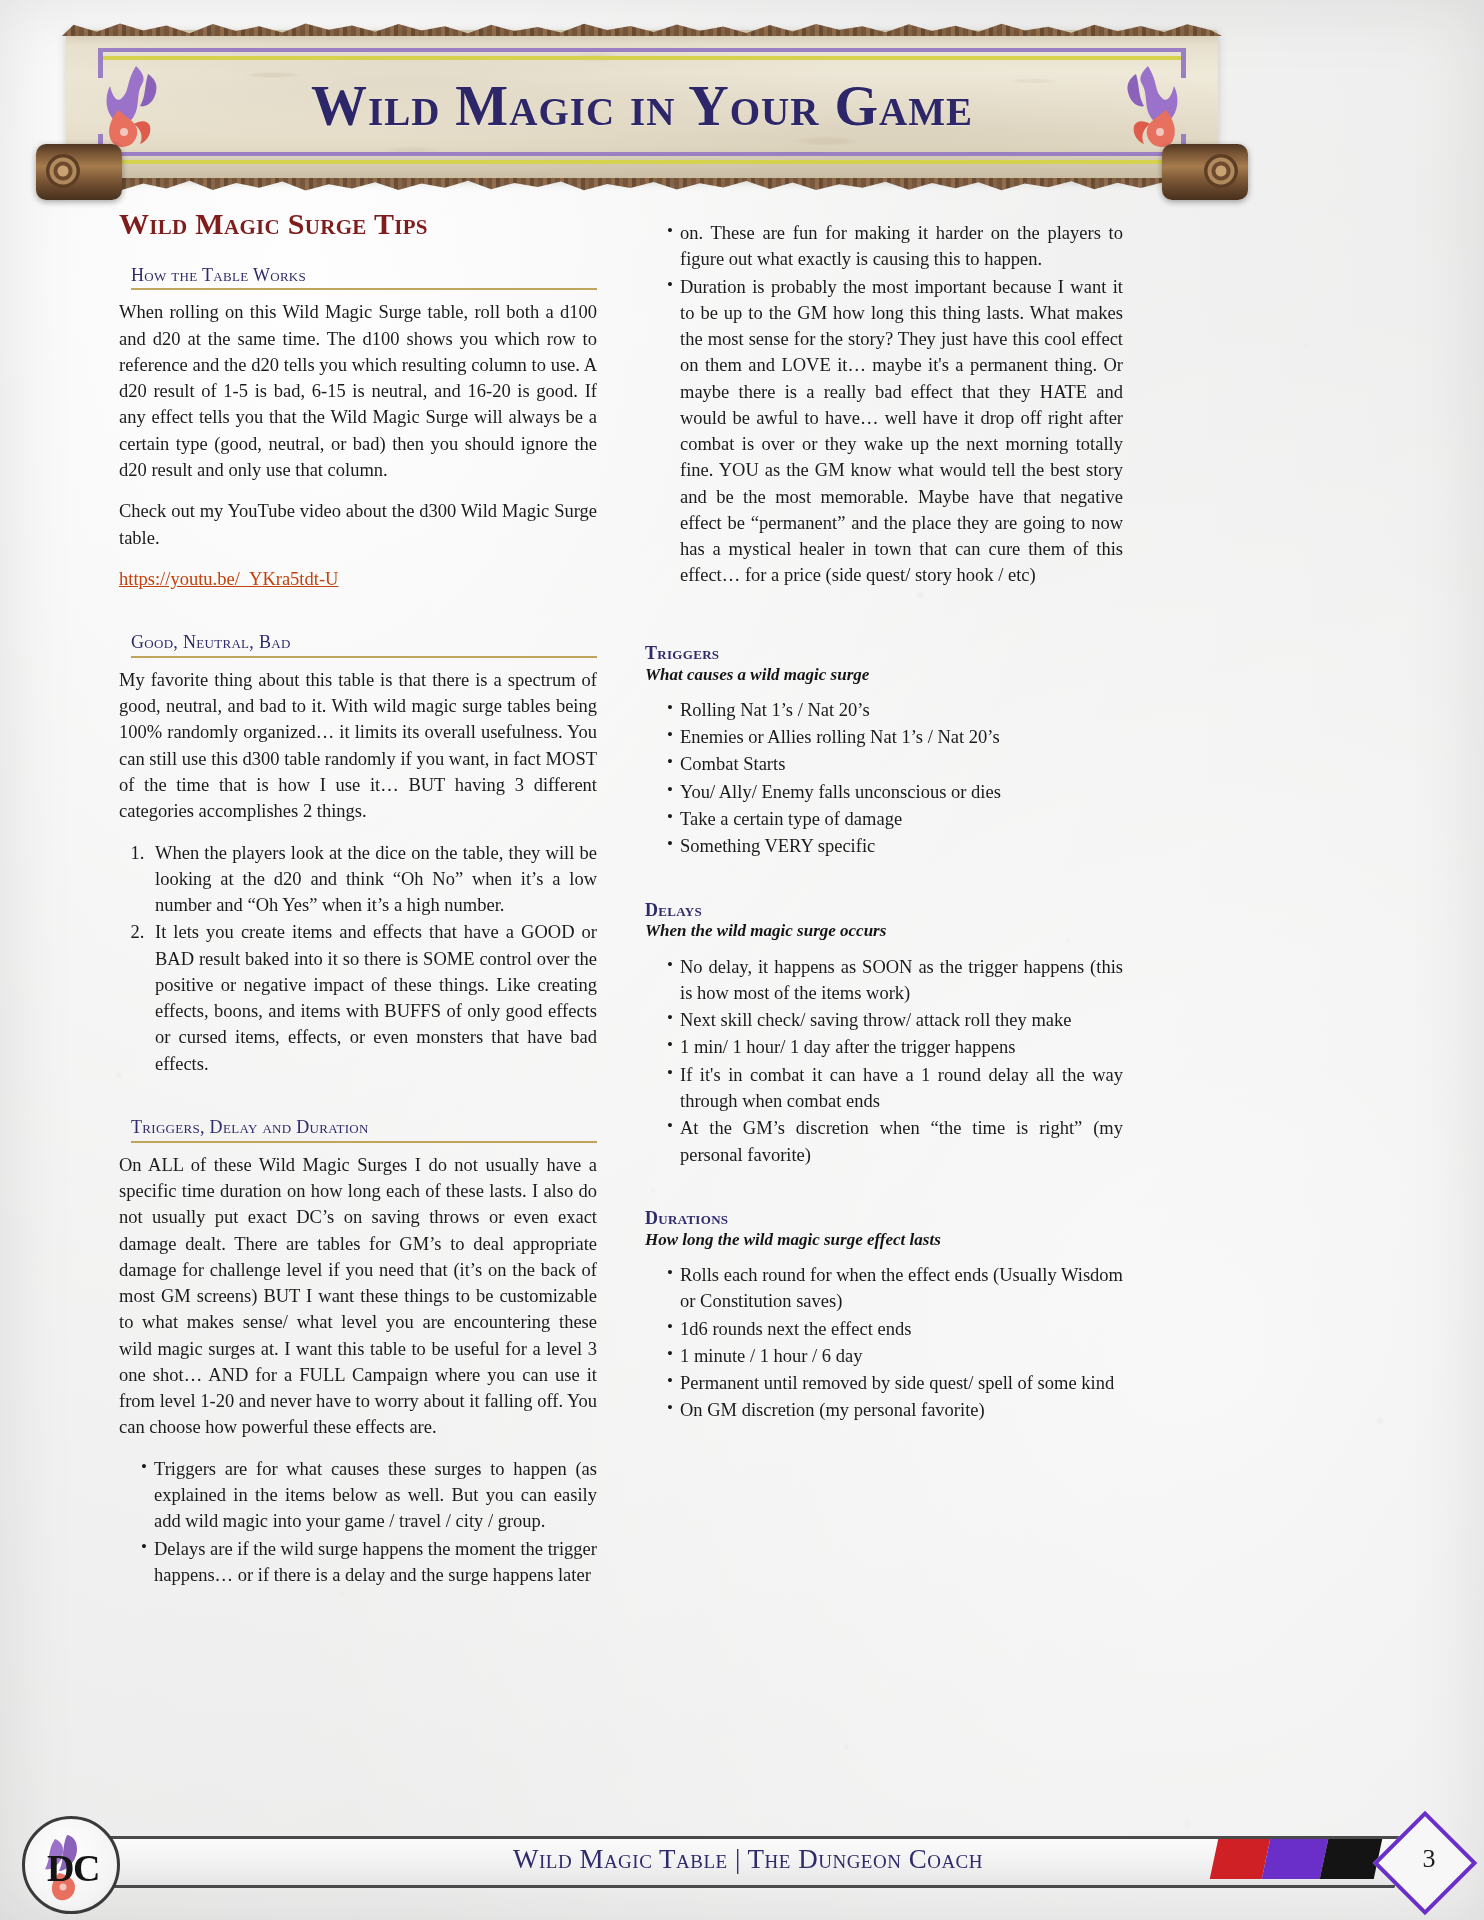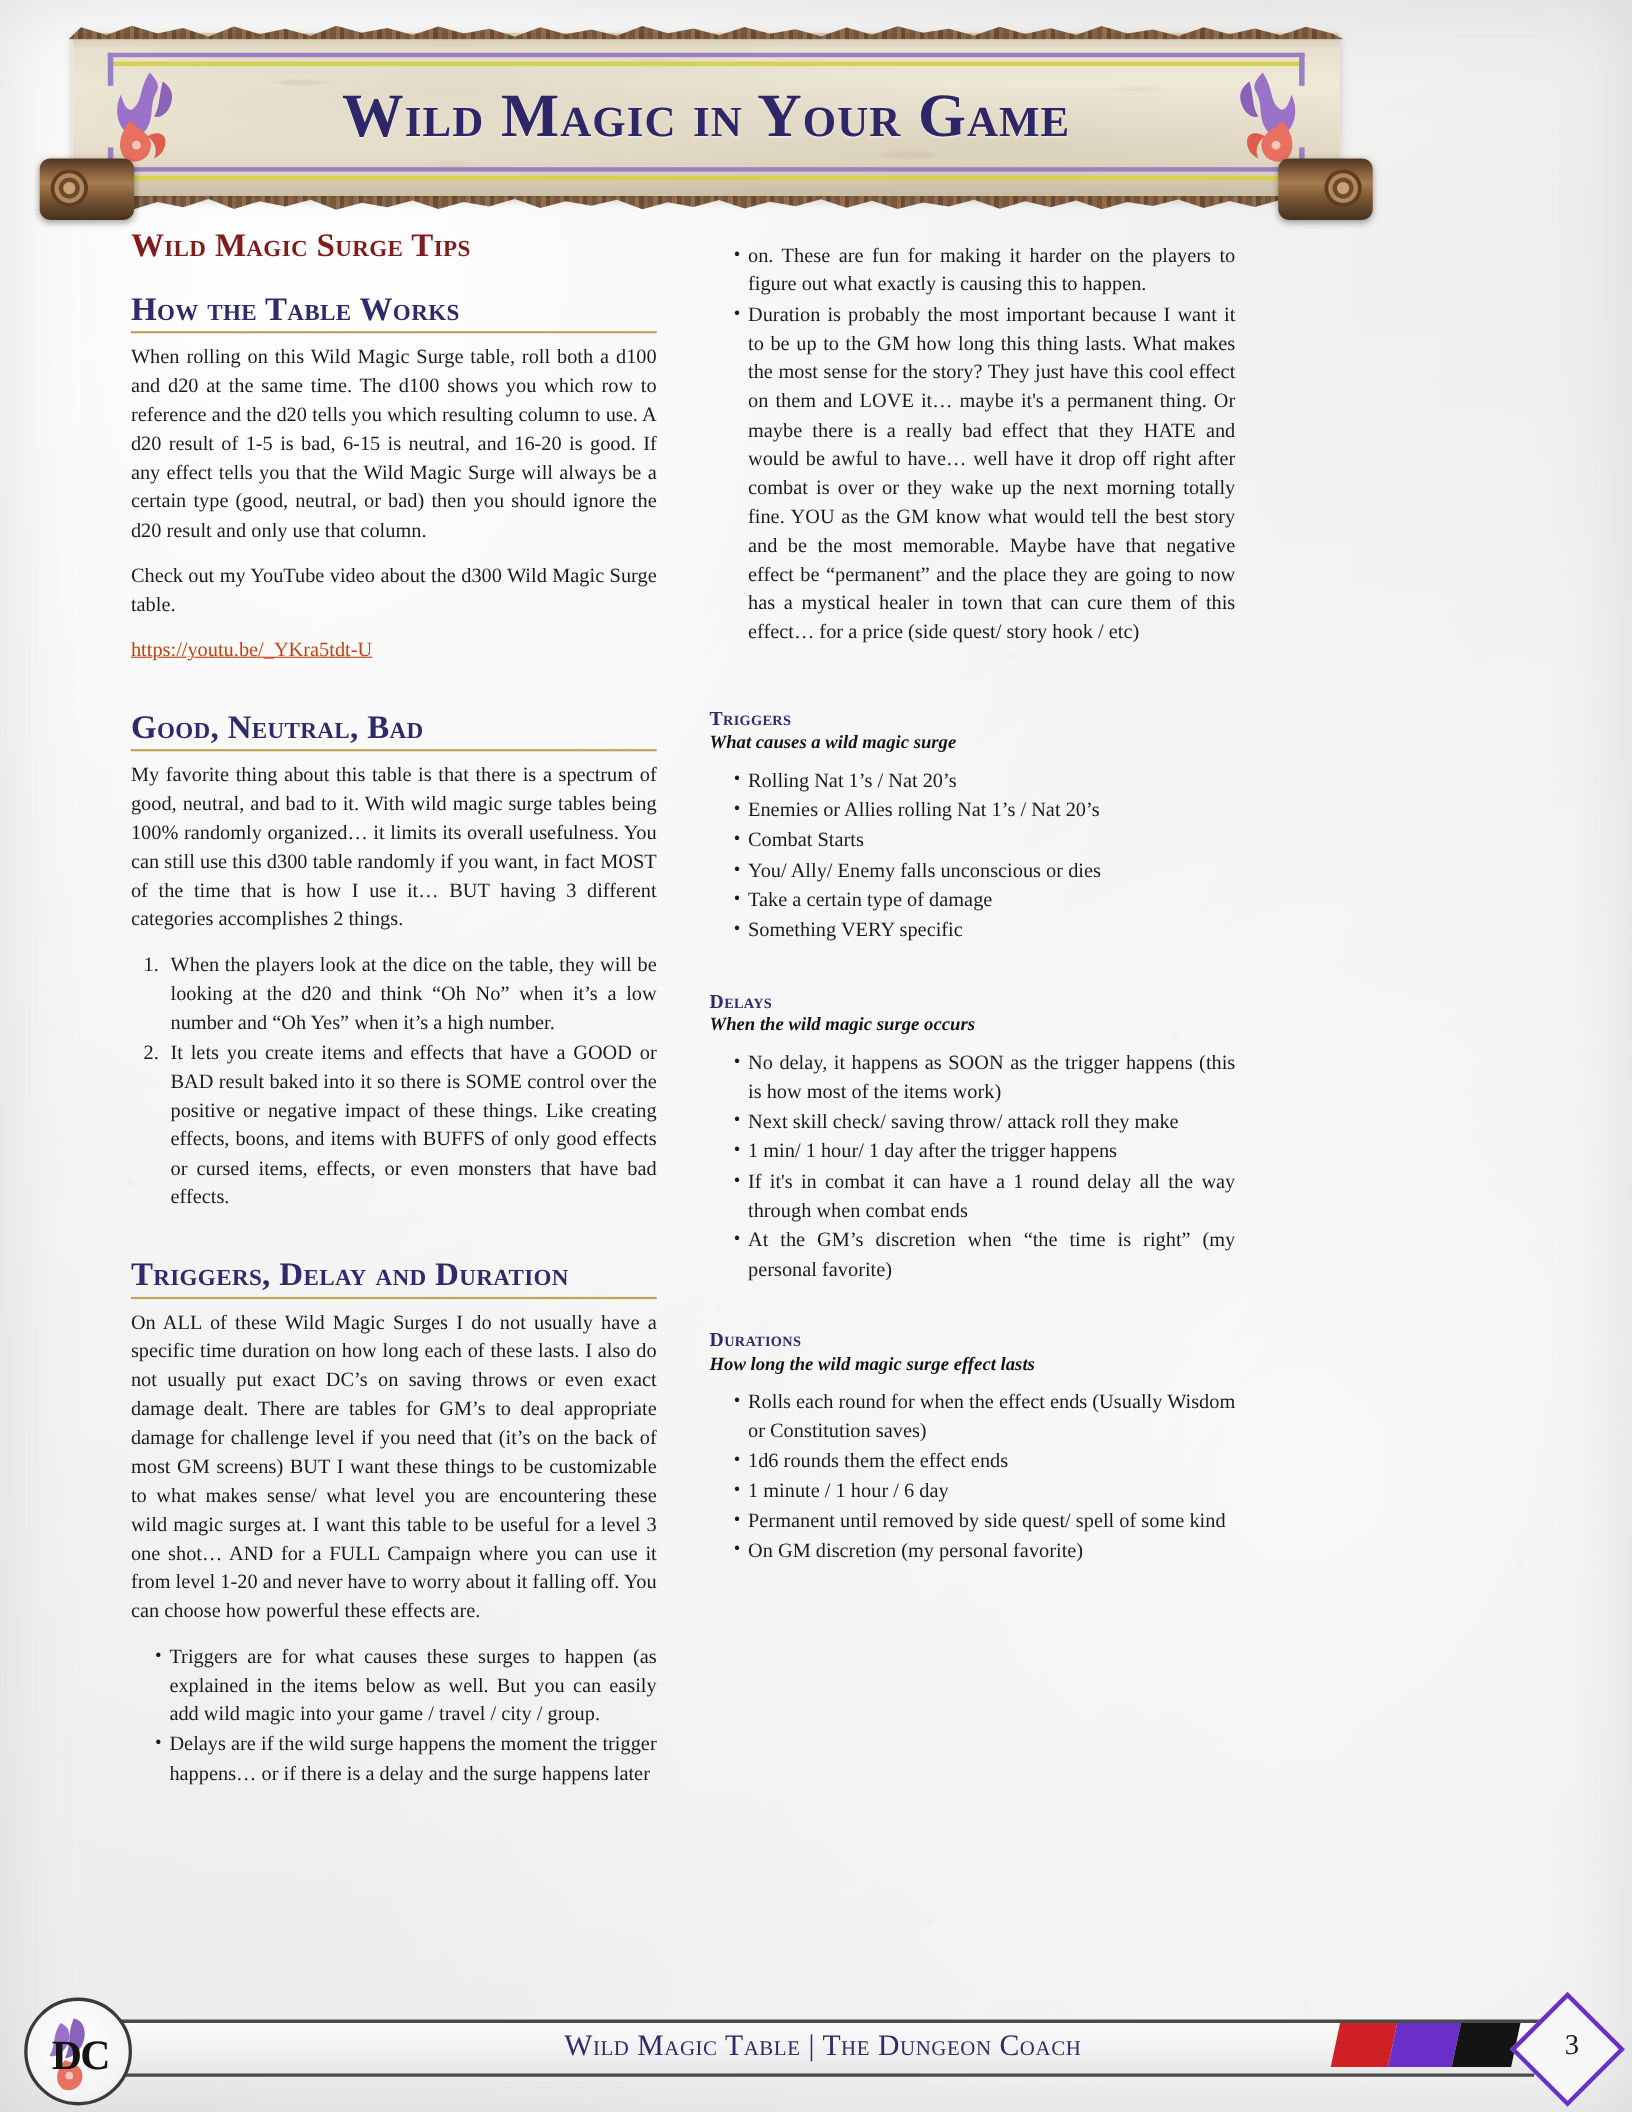--- a/index.html
+++ b/index.html
@@ -159,24 +159,24 @@
     font-variant: small-caps;
     font-weight: 700;
     font-size: 30px;
     color: #7f1d1d;
     margin: 0 0 26px 0;
     letter-spacing: .3px;
     line-height: 1.05;
   }
   h2.sub{
     font-variant: small-caps;
-    font-weight: 700;
-    font-size: 30px;
+    font-weight: 400;
+    font-size: 18px;
     color: #2f2a6b;
-    margin: 0 0 9px 0;
+    margin: 0 0 9px 12px;
     letter-spacing: .3px;
     line-height: 1.05;
     border-bottom: 2px solid #bfa martes;
     border-bottom: 2px solid #bfa45c;
     padding-bottom: 4px;
   }
   h3.mini{
     font-variant: small-caps;
     font-weight: 700;
     font-size: 18px;
@@ -405,21 +405,21 @@
       <li>If it's in combat it can have a 1 round delay all the way through when combat ends</li>
       <li>At the GM’s discretion when “the time is right” (my personal favorite)</li>
     </ul>
 
     <div class="gap-md"></div>
 
     <h3 class="mini">Durations</h3>
     <div class="mini-sub">How long the wild magic surge effect lasts</div>
     <ul class="bullets tight">
       <li style="text-align:justify">Rolls each round for when the effect ends (Usually Wisdom or Constitution saves)</li>
-      <li>1d6 rounds them the effect ends</li>
+      <li>1d6 rounds next the effect ends</li>
       <li>1 minute / 1 hour / 6 day</li>
       <li>Permanent until removed by side quest/ spell of some kind</li>
       <li>On GM discretion (my personal favorite)</li>
     </ul>
   </div>
 </div>
 
 <div class="footer">
   <div class="footer-bar"></div>
 

